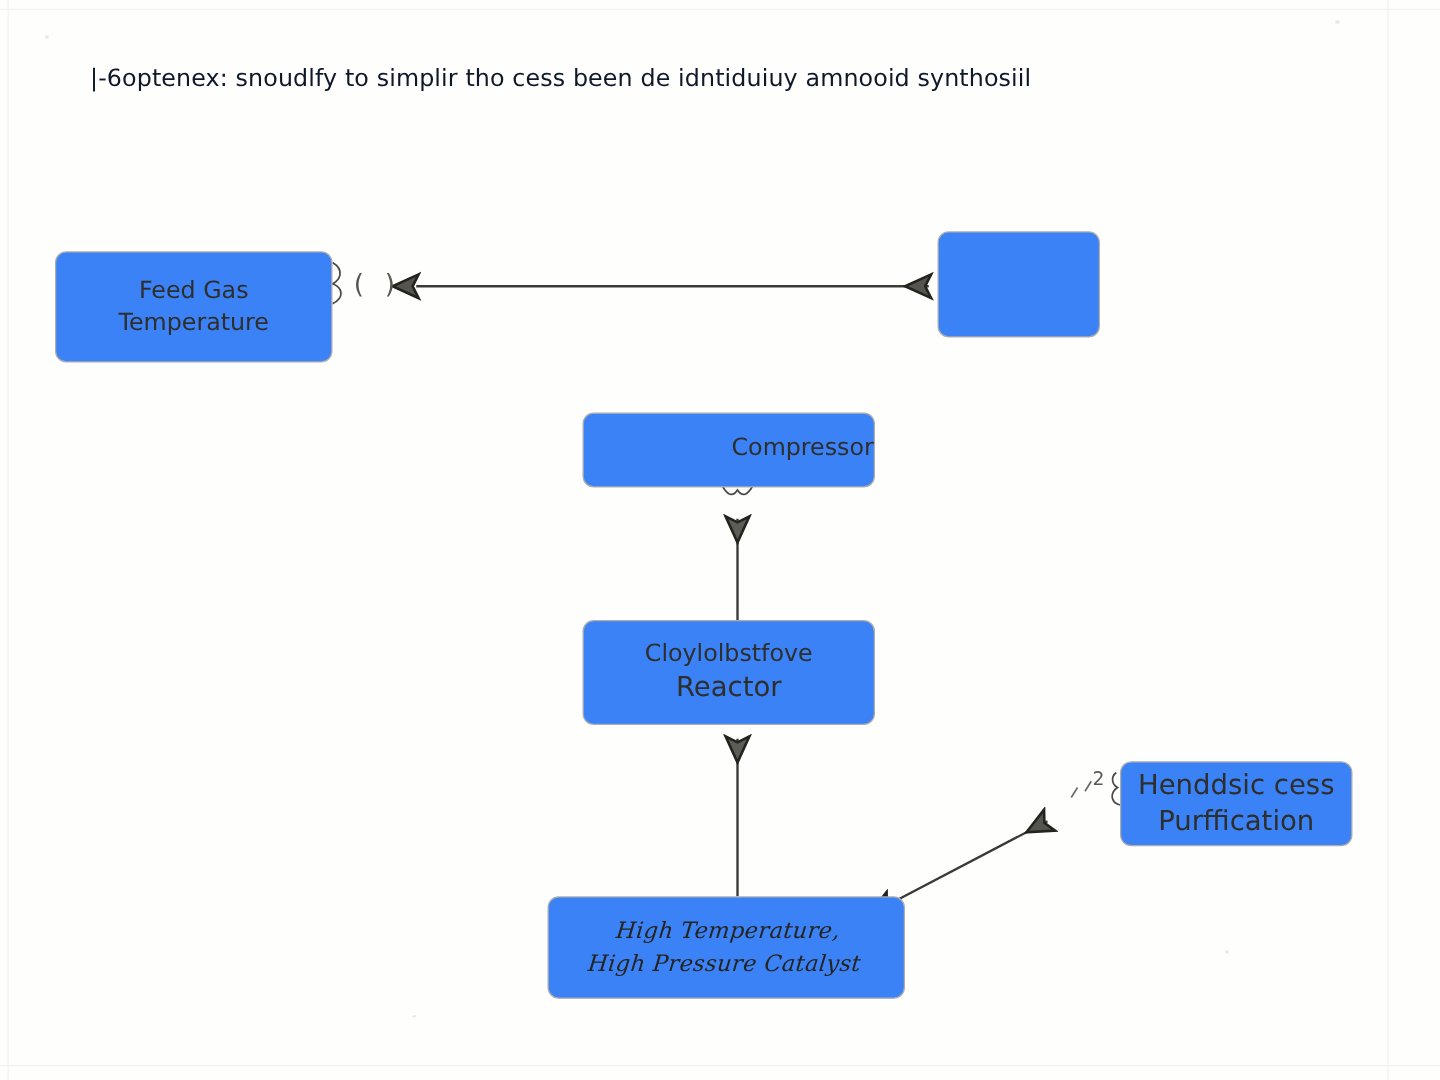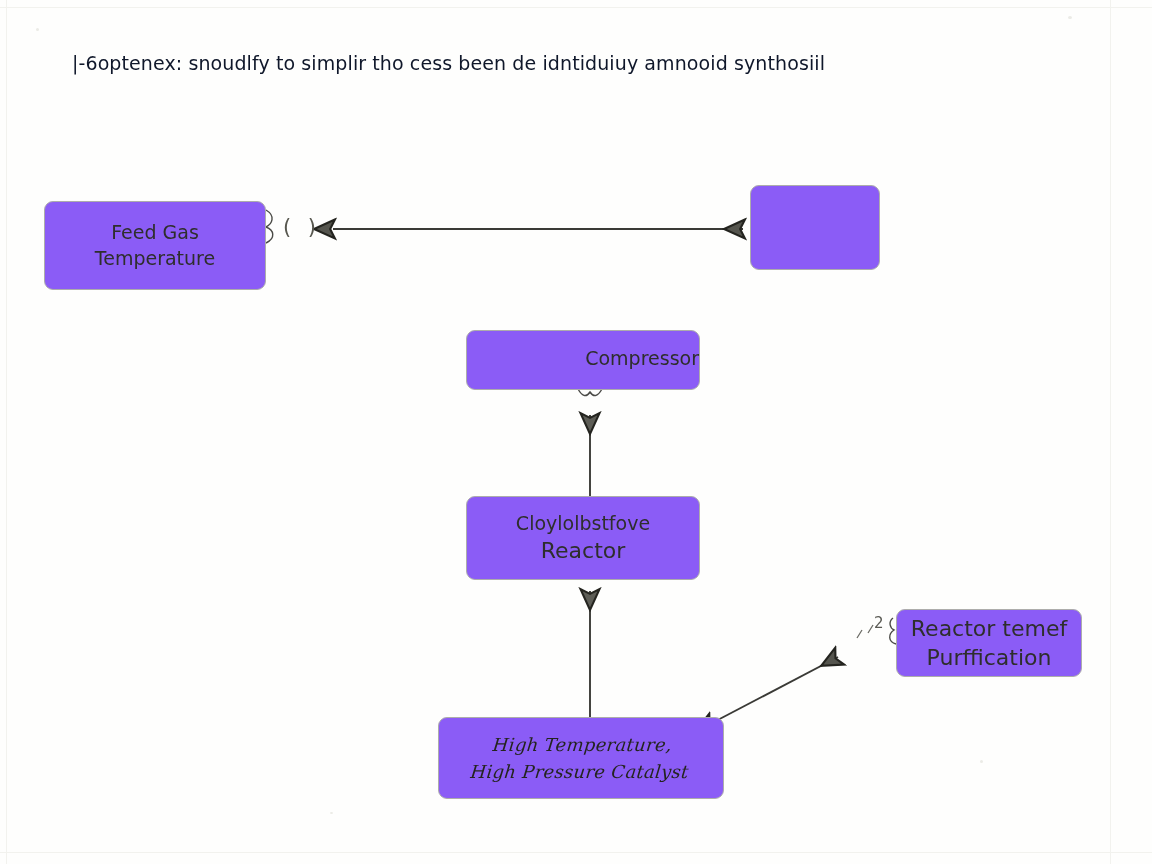--- a/index.html
+++ b/index.html
@@ -44,21 +44,21 @@
     white-space: nowrap;
     font-family: "DejaVu Sans", sans-serif;
     margin-left: 12px;
   }
 
   .node {
     position: absolute;
     box-sizing: border-box;
     border: 1.3px solid #adadab;
     border-radius: 9px;
-    background: #8b5cf6;
+    background: #3b82f6;
     display: flex;
     flex-direction: column;
     align-items: center;
     justify-content: center;
     color: #2e2e2c;
     font-family: "DejaVu Sans", sans-serif;
     text-align: center;
     line-height: 1.32;
   }
   .node .l1 { font-size: 19px; }
@@ -172,21 +172,21 @@
   <div class="node" id="node-compressor">
     <span class="l1">Compressor</span>
   </div>
 
   <div class="node" id="node-reactor">
     <span class="l1">Cloylolbstfove</span>
     <span class="l2">Reactor</span>
   </div>
 
   <div class="node" id="node-heat-exch">
-    <span class="l2">Reactor temef</span>
+    <span class="l2">Henddsic cess</span>
     <span class="l2">Purffication</span>
   </div>
 
   <div class="node" id="node-catalyst">
     <span class="hand">
       <span class="h1">High Temperature,</span>
       <span class="h2">High Pressure Catalyst</span>
     </span>
   </div>
 

